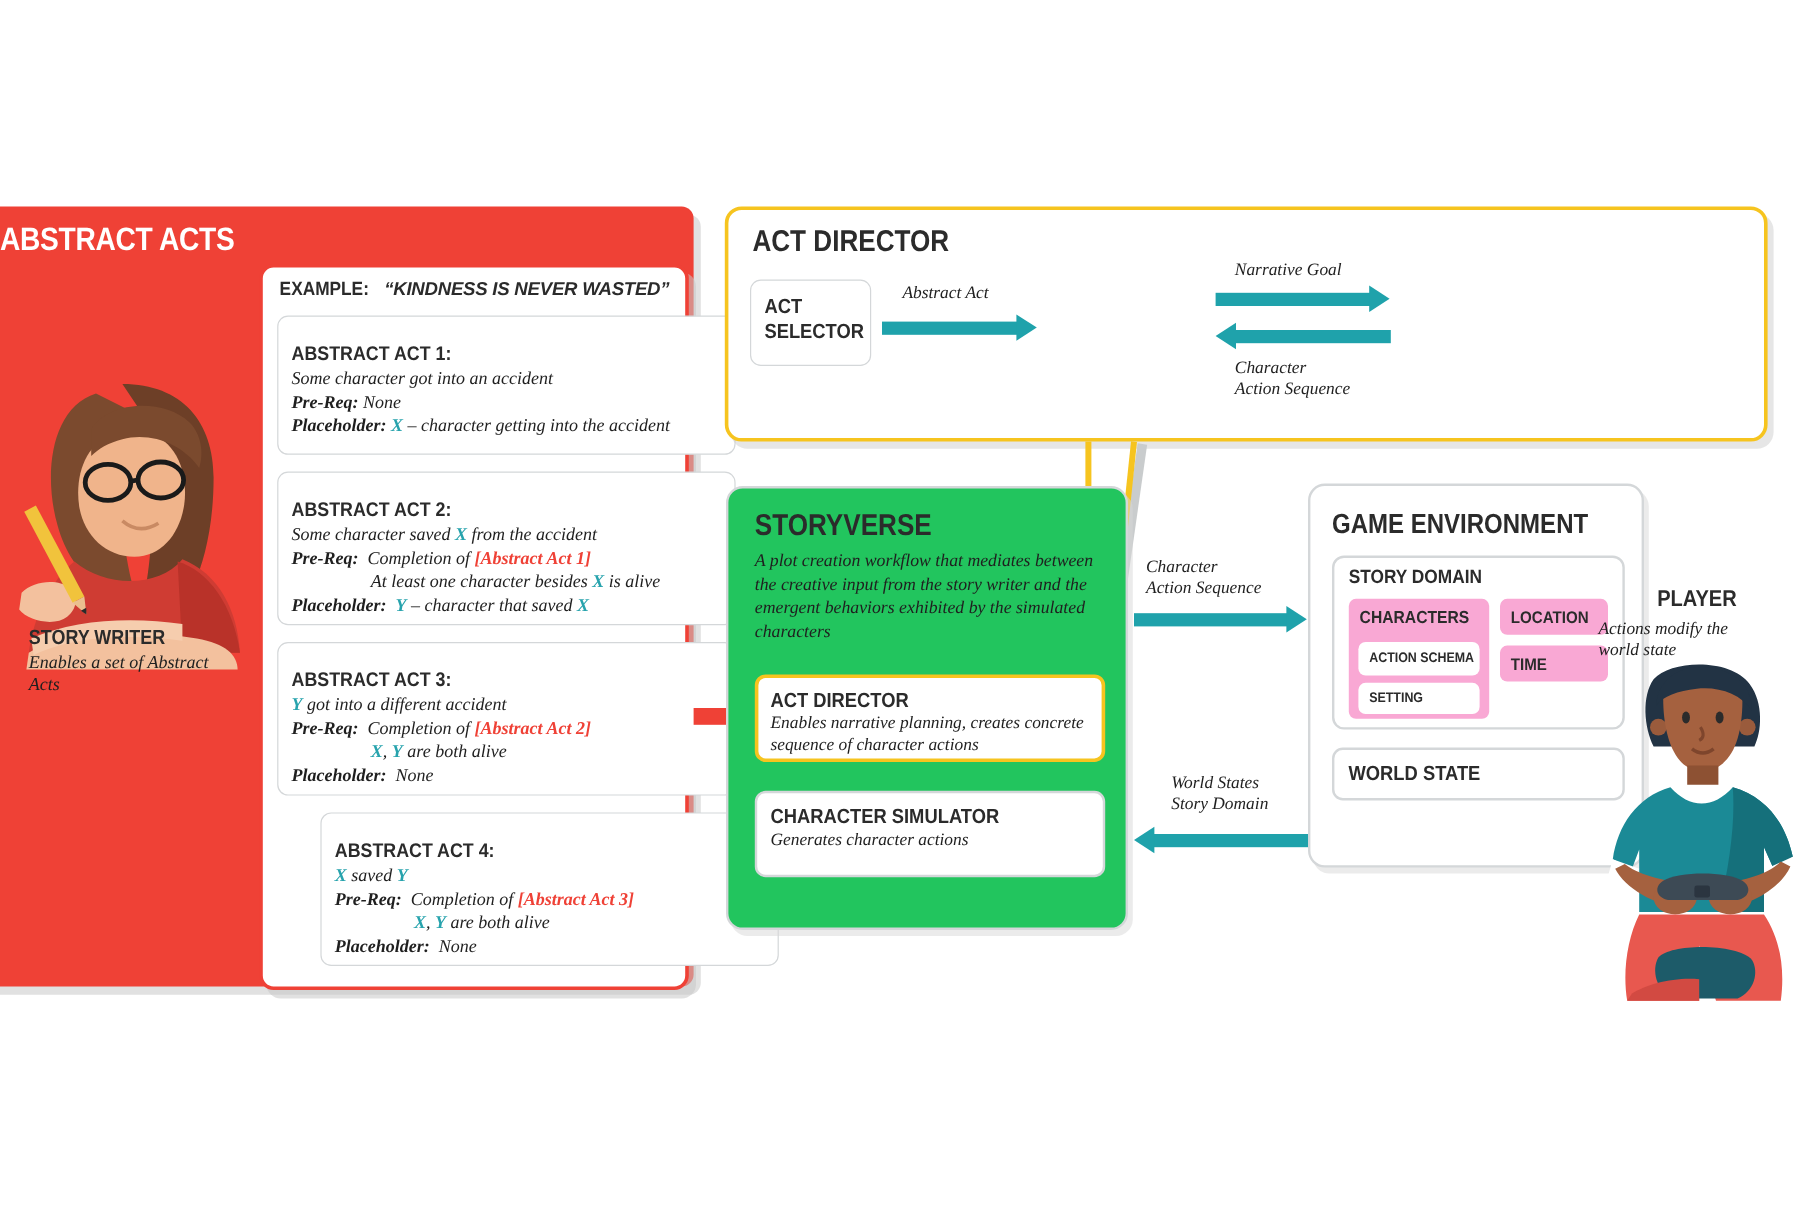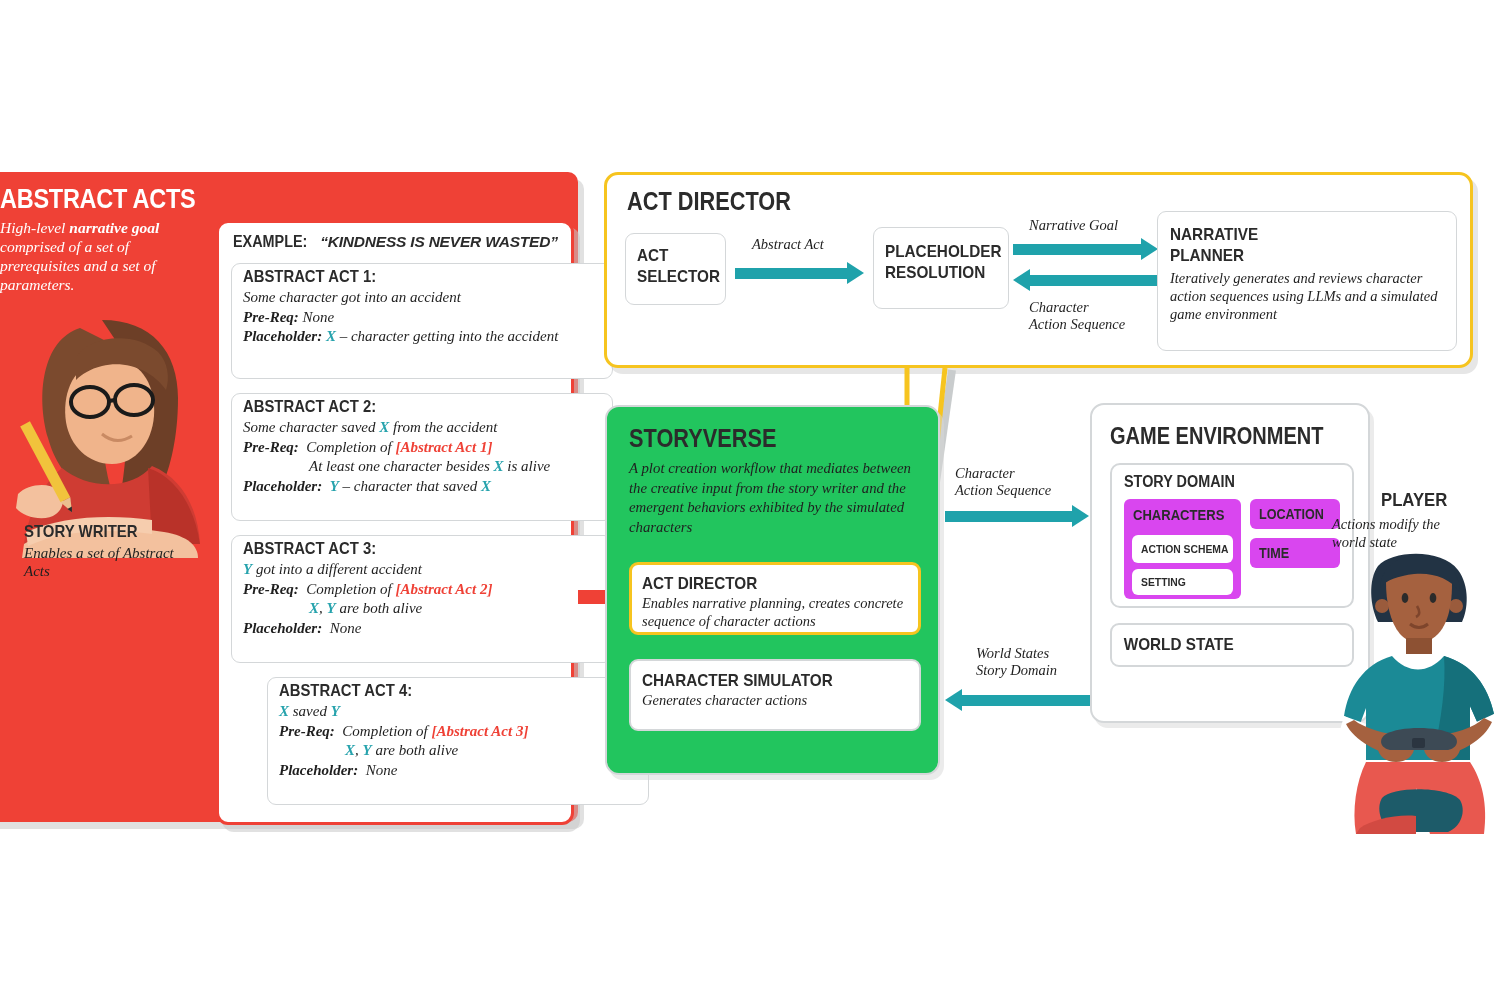--- a/index.html
+++ b/index.html
@@ -57,21 +57,21 @@
     font-family: "Liberation Sans", sans-serif;
     font-weight: 600; font-style: italic; font-size: 15.5px; color: #2b2b2b;
     letter-spacing: -0.2px;
   }
 
   .act-card {
     left: 12px; width: 382px;
     background: #ffffff;
     border: 1.6px solid #d4d7d9;
     border-radius: 9px;
-    padding: 3px 11px 10px 11px;
+    padding: 22px 11px 10px 11px;
   }
   .act-card .act-title {
     font-family: "Liberation Sans", sans-serif;
     font-weight: 700; font-size: 16.5px; color: #2b2b2b;
     transform: scaleX(0.9); transform-origin: left center;
     display: block; white-space: nowrap;
     margin-bottom: 2px;
   }
   .act-card .line {
     font-family: "Liberation Serif", serif;
@@ -212,21 +212,21 @@
   }
   #sd-title {
     left: 12px; top: 8px;
     font-family: "Liberation Sans", sans-serif;
     font-weight: 700; font-size: 16px; color: #2b2b2b;
     transform: scaleX(0.9); transform-origin: left center;
     white-space: nowrap;
   }
   .chip {
     position: absolute;
-    background: #d946ef;
+    background: #f9a8d4;
     border-radius: 6px;
     display: flex; align-items: center;
   }
   .chip-inner {
     position: absolute;
     background: #ffffff;
     border-radius: 6px;
     display: flex; align-items: center;
   }
   .chip-lbl {
@@ -268,21 +268,20 @@
   
   #zoom-connector { left: 600px; top: 360px; width: 400px; height: 260px; }
 </style>
 </head>
 <body>
 
 <div id="stage">
 
   <div class="abs" id="red-panel">
     <div class="abs" id="red-title">ABSTRACT ACTS</div>
-    <div class="abs" id="red-desc">High-level <b>narrative goal</b> comprised of a set of prerequisites and a set of parameters.</div>
   </div>
 
   <div class="abs" id="writer-wrap">
     <svg width="210" height="270" viewBox="0 0 210 270">
 
       <path d="M78 10 C40 22 34 78 46 120 C52 142 64 160 78 168 L108 168 C96 120 96 60 110 26 Z" fill="#7b4a2e"></path>
       <path d="M100 2 C150 2 176 34 176 80 C176 120 168 150 160 168 L120 168 C128 120 126 50 112 20 Z" fill="#6d3f27"></path>
 
       <path d="M92 46 C70 50 60 78 64 104 C68 128 86 146 110 146 C134 146 150 124 152 98 C154 68 140 46 118 42 Z" fill="#f0b48b"></path>
 
@@ -363,45 +362,36 @@
       <div class="gbox-title">ACT</div>
       <div class="gbox-title">SELECTOR</div>
     </div>
 
     <div class="abs arrow-lbl" style="left:145px; top:61px;">Abstract Act</div>
     <div class="tarrow right" style="left:128px; top:93px; width:130px;">
       <div class="bar" style="width:113px;"></div>
       <div class="head" style="left:112px;"></div>
     </div>
 
-    <div class="abs gbox" style="left:266px; top:52px; width:136px; height:82px; padding:13px 0 0 11px;">
-      <div class="gbox-title">PLACEHOLDER</div>
-      <div class="gbox-title">RESOLUTION</div>
-    </div>
 
     <div class="abs arrow-lbl" style="left:422px; top:42px;">Narrative Goal</div>
     <div class="tarrow right" style="left:406px; top:69px; width:146px;">
       <div class="bar" style="width:129px;"></div>
       <div class="head" style="left:128px;"></div>
     </div>
 
     <div class="tarrow left" style="left:406px; top:100px; width:146px;">
       <div class="bar" style="left:16px; width:130px;"></div>
       <div class="head" style="left:0px;"></div>
     </div>
     <div class="abs arrow-lbl" style="left:422px; top:124px;">
       <span>Character</span><br>
       <span>Action Sequence</span>
     </div>
 
-    <div class="abs gbox" style="left:550px; top:36px; width:300px; height:140px; padding:12px 14px 0 12px;">
-      <div class="gbox-title">NARRATIVE</div>
-      <div class="gbox-title">PLANNER</div>
-      <div class="gbox-desc" style="margin-top:3px;">Iteratively generates and reviews character action sequences using LLMs and a simulated game environment</div>
-    </div>
   </div>
 
   <svg class="abs" id="zoom-connector">
 
     <path d="M352 10 L318 248" stroke="#c9cccd" stroke-width="8" fill="none" stroke-linecap="butt"></path>
 
     <path d="M307 8 L307 240 L316 252" stroke="#f6c41f" stroke-width="5" fill="none"></path>
 
     <path d="M345 8 L320 246" stroke="#f6c41f" stroke-width="5" fill="none"></path>
   </svg>

